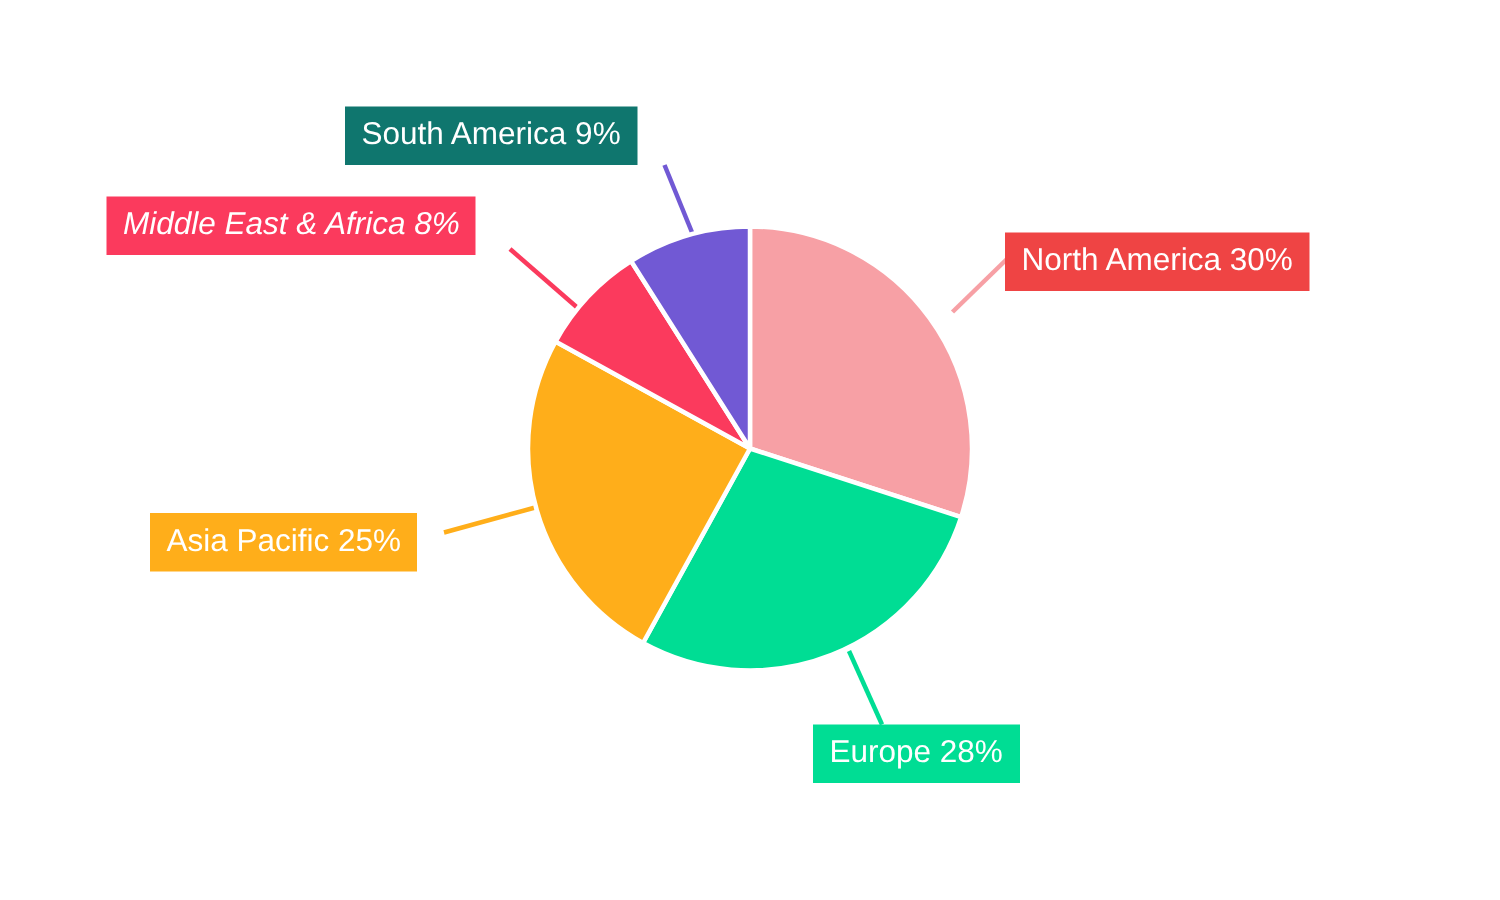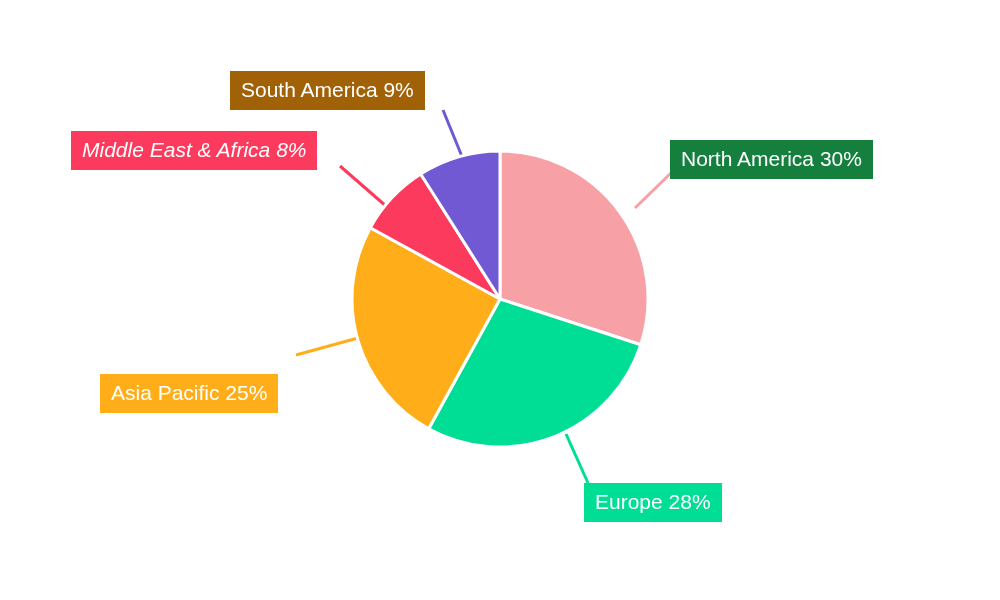--- a/index.html
+++ b/index.html
@@ -51,20 +51,20 @@
     <g id="pie-wedges">
         <path d="M 500 299 L 500.00 151.00 A 148 148 0 0 1 640.76 344.73 Z" fill="#f7a0a5" stroke="#ffffff" stroke-width="3" stroke-linejoin="round"></path>
         <path d="M 500 299 L 640.76 344.73 A 148 148 0 0 1 428.70 428.69 Z" fill="#00dd94" stroke="#ffffff" stroke-width="3" stroke-linejoin="round"></path>
         <path d="M 500 299 L 428.70 428.69 A 148 148 0 0 1 370.31 227.70 Z" fill="#ffae1a" stroke="#ffffff" stroke-width="3" stroke-linejoin="round"></path>
         <path d="M 500 299 L 370.31 227.70 A 148 148 0 0 1 420.70 174.04 Z" fill="#fb3a5d" stroke="#ffffff" stroke-width="3" stroke-linejoin="round"></path>
         <path d="M 500 299 L 420.70 174.04 A 148 148 0 0 1 500.00 151.00 Z" fill="#7159d4" stroke="#ffffff" stroke-width="3" stroke-linejoin="round"></path>
       </g>
   </svg>
 
   <div id="labels-layer">
-      <div class="callout-label" style="left: 670px; top: 140px; background: #15803d; text-align: right;">North America 30%</div>
-      <div class="callout-label" style="left: 584px; top: 483px; background: rgb(0, 221, 148);">Europe 28%</div>
-      <div class="callout-label" style="left: 100px; top: 342px; background: rgb(255, 174, 26); margin-top: 32px;">Asia Pacific 25%</div>
+      <div class="callout-label" style="left: 670px; top: 155px; background: #ef4444; text-align: right;">North America 30%</div>
+      <div class="callout-label" style="left: 542px; top: 483px; background: rgb(0, 221, 148);">Europe 28%</div>
+      <div class="callout-label" style="left: 100px; top: 342px; background: rgb(255, 174, 26);">Asia Pacific 25%</div>
       <div class="callout-label" style="left: 71px; top: 131px; background: rgb(251, 58, 93); font-style: italic;">Middle East &amp; Africa 8%</div>
-      <div class="callout-label" style="left: 230px; top: 71px; background: #a16207;">South America 9%</div>
+      <div class="callout-label" style="left: 230px; top: 71px; background: #0f766e;">South America 9%</div>
     </div>
 
 </div>
 
 </body></html>

